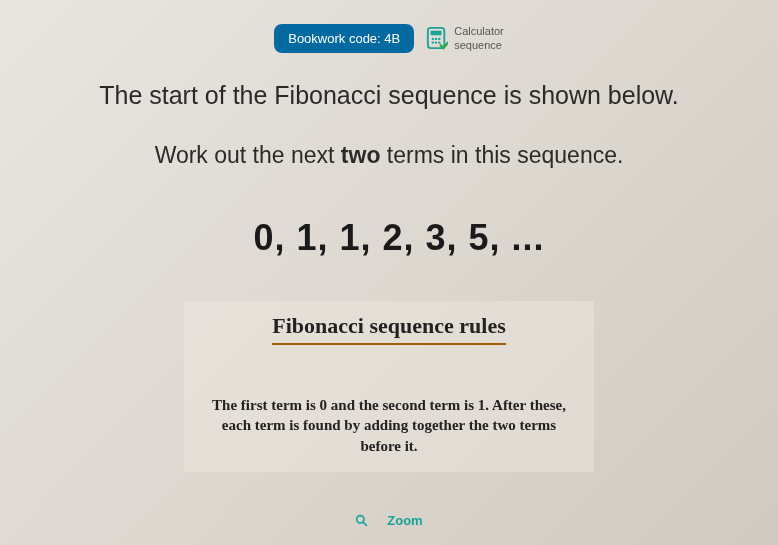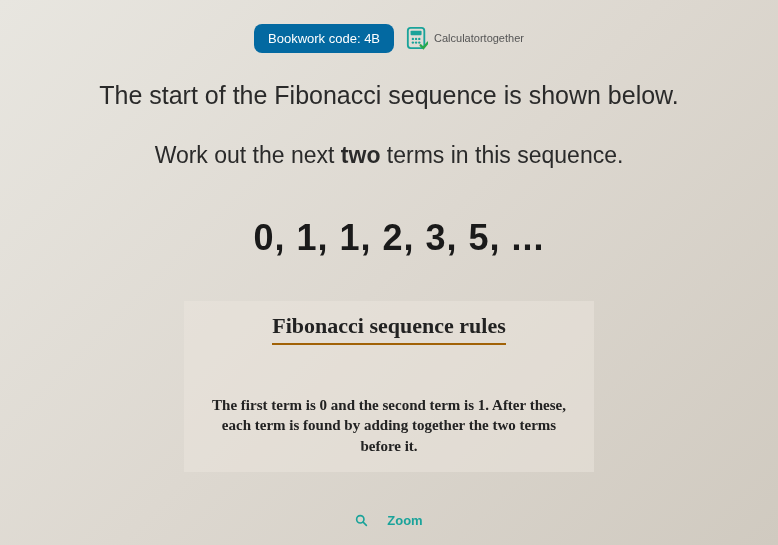--- a/index.html
+++ b/index.html
@@ -31,20 +31,21 @@
       align-items: center;
       gap: 6px;
     }
     .calc-icon {
       width: 22px;
       height: 24px;
       display: inline-block;
     }
     .calc-text {
       display: flex;
+      flex-direction: column;
       font-size: 11px;
       color: #555;
       line-height: 1.2;
     }
     .question-line1 {
       text-align: center;
       font-size: 25px;
       color: #2a2a2a;
       margin-bottom: 32px;
       padding: 0 40px;
@@ -123,21 +124,21 @@
         <circle cx="11" cy="13" r="1.3" fill="#1aa39a"></circle>
         <circle cx="14.5" cy="13" r="1.3" fill="#1aa39a"></circle>
         <circle cx="7.5" cy="17" r="1.3" fill="#1aa39a"></circle>
         <circle cx="11" cy="17" r="1.3" fill="#1aa39a"></circle>
         <circle cx="14.5" cy="17" r="1.3" fill="#1aa39a"></circle>
         <path d="M16 20 l3 3 l5 -6" fill="none" stroke="#2aa84a" stroke-width="2.5" stroke-linecap="round"></path>
       </svg>
     </span>
     <span class="calc-text">
       <span>Calculator</span>
-      <span>together</span>
+      <span>sequence</span>
     </span>
   </div>
 </div>
 
 <div class="question-line1">The start of the Fibonacci sequence is shown below.</div>
 
 <div class="question-line2">
   <span>Work out the next </span><span class="bold">two</span><span> terms in this sequence.</span>
 </div>
 

